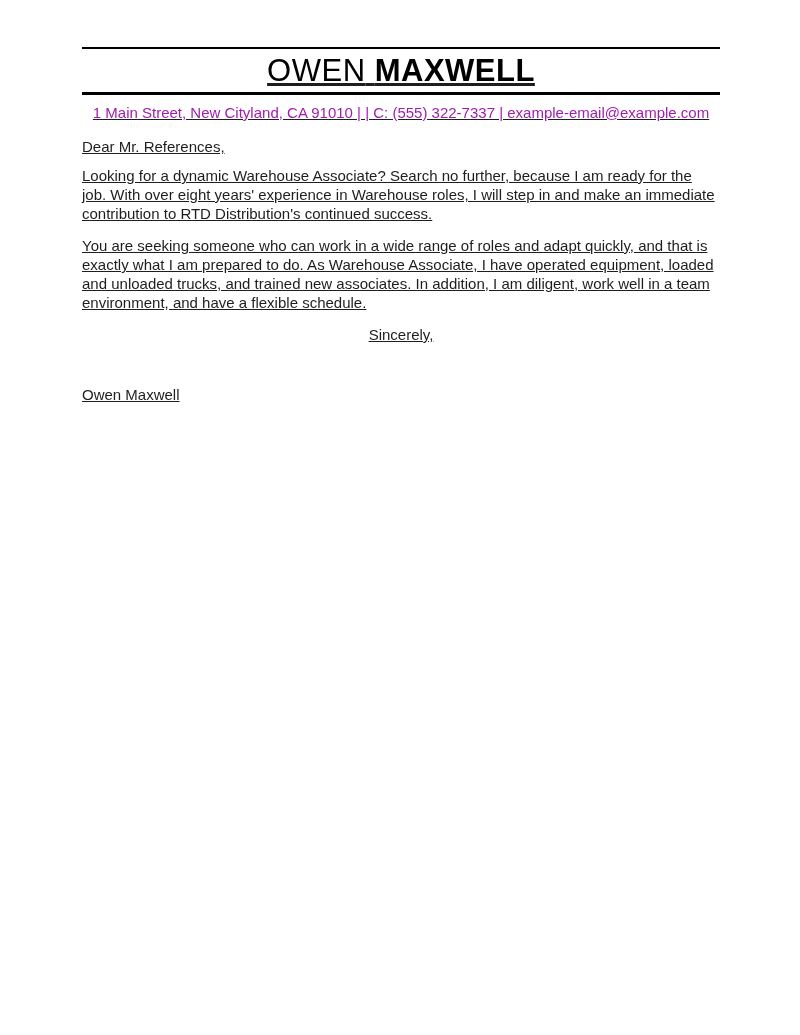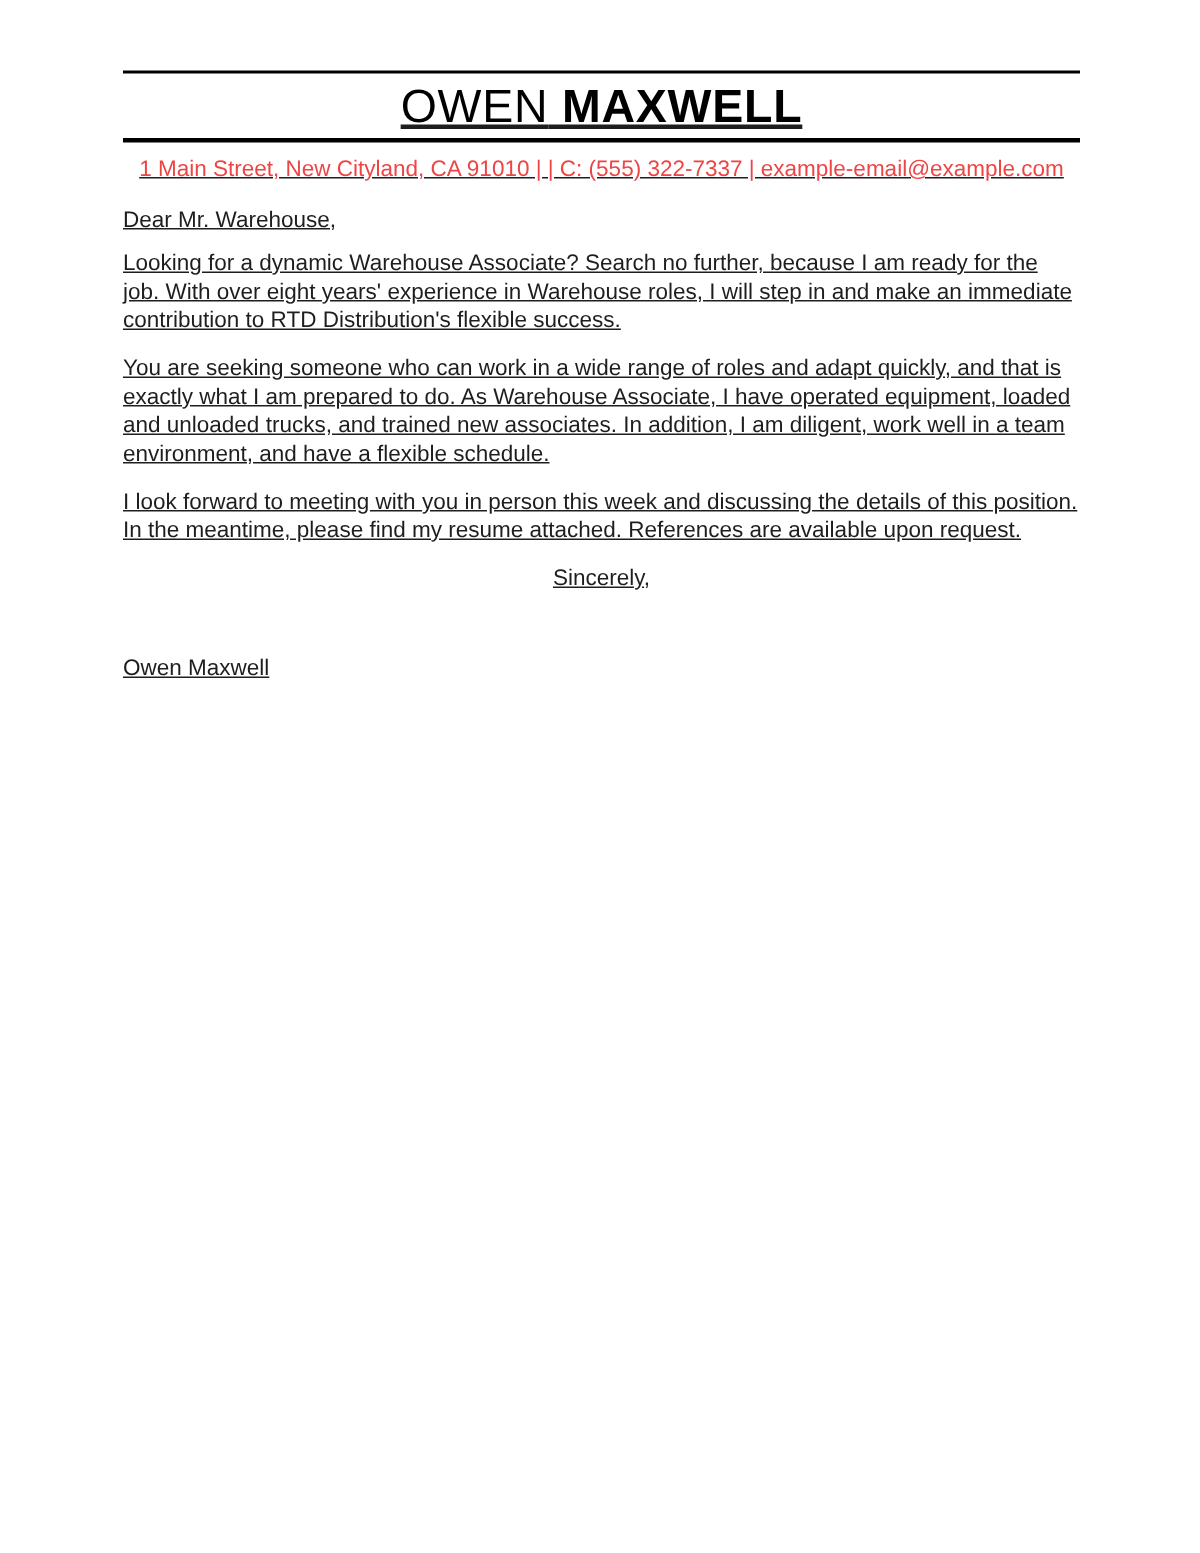--- a/index.html
+++ b/index.html
@@ -42,21 +42,21 @@
     font-weight: 400;
   }
   .name-last {
     font-weight: 700;
   }
   .contact-line {
     margin-top: 9px;
     text-align: center;
     font-size: 15px;
     line-height: 18px;
-    color: #ef4444;
+    color: #a21caf;
   }
   .letter {
     font-size: 15px;
     line-height: 19px;
   }
   .greeting {
     margin: 15px 0 10px 0;
   }
   .letter p.body-paragraph {
     margin: 0 0 13px 0;
@@ -77,27 +77,26 @@
   <div class="rule-top"></div>
 
   <div class="name-line"><span class="name-first">OWEN</span><span>&nbsp;</span><span class="name-last">MAXWELL</span></div>
 
   <div class="rule-bottom"></div>
 
   <div class="contact-line">1 Main Street, New Cityland, CA 91010 | | C: (555) 322-7337 | example-email@example.com</div>
 
   <div class="letter">
 
-    <p class="greeting">Dear Mr. Warehouse,</p>
+    <p class="greeting">Dear Mr. References,</p>
 
-    <p class="body-paragraph">Looking for a dynamic Warehouse Associate? Search no further, because I am ready for the job. With over eight years' experience in Warehouse roles, I will step in and make an immediate contribution to RTD Distribution's flexible success.</p>
+    <p class="body-paragraph">Looking for a dynamic Warehouse Associate? Search no further, because I am ready for the job. With over eight years' experience in Warehouse roles, I will step in and make an immediate contribution to RTD Distribution's continued success.</p>
 
     <p class="body-paragraph">You are seeking someone who can work in a wide range of roles and adapt quickly, and that is exactly what I am prepared to do. As Warehouse Associate, I have operated equipment, loaded and unloaded trucks, and trained new associates. In addition, I am diligent, work well in a team environment, and have a flexible schedule.</p>
 
-    <p class="body-paragraph">I look forward to meeting with you in person this week and discussing the details of this position. In the meantime, please find my resume attached. References are available upon request.</p>
 
     <p class="closing">Sincerely,</p>
 
     <p class="signature">Owen Maxwell</p>
 
   </div>
 
 </div>
 
 </body></html>

